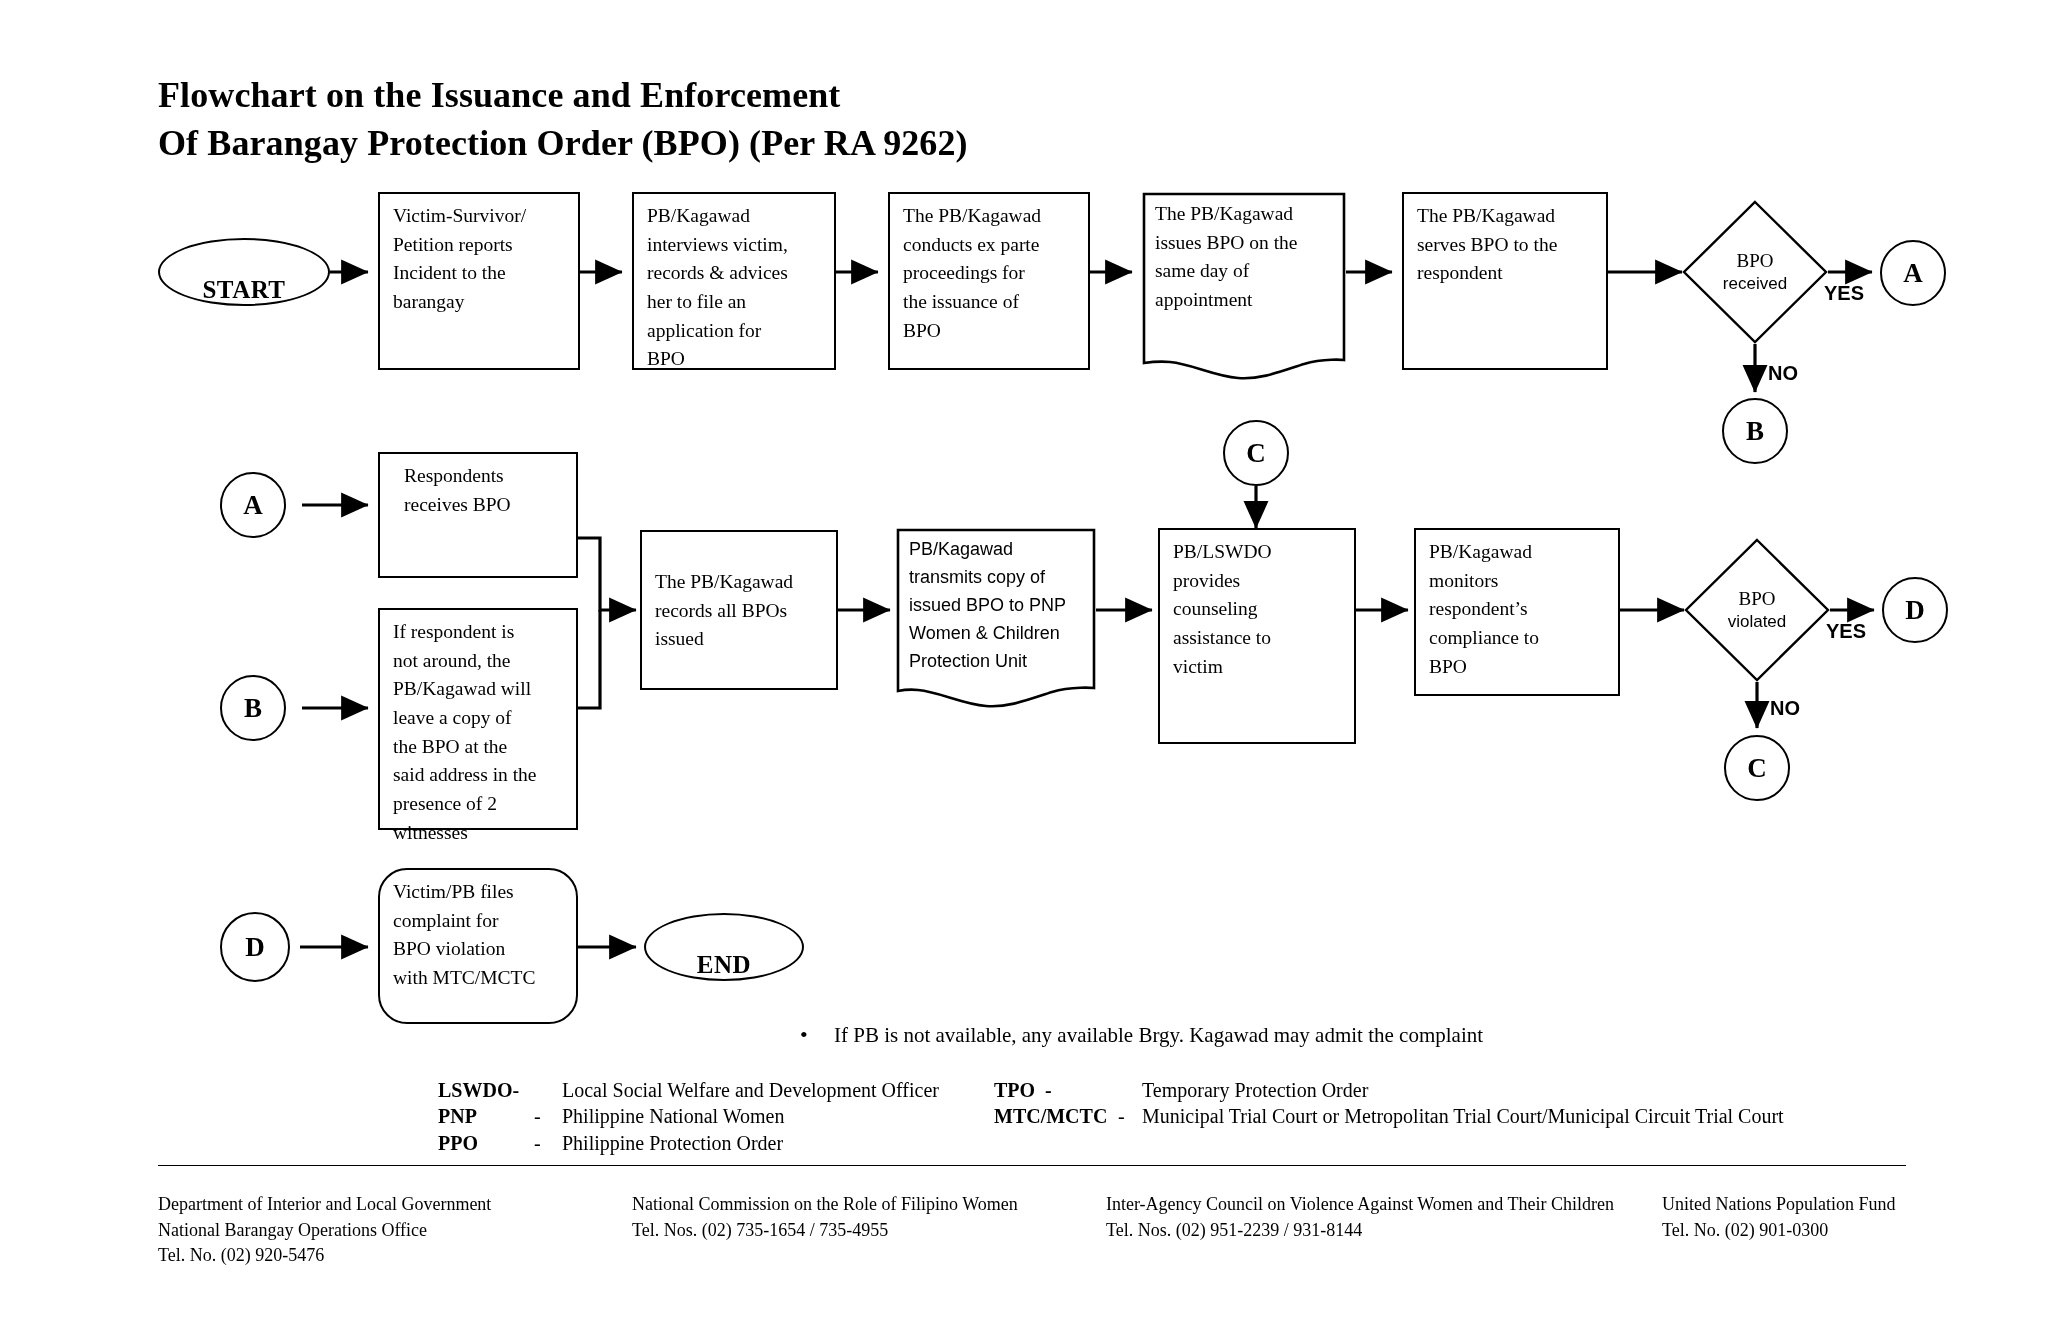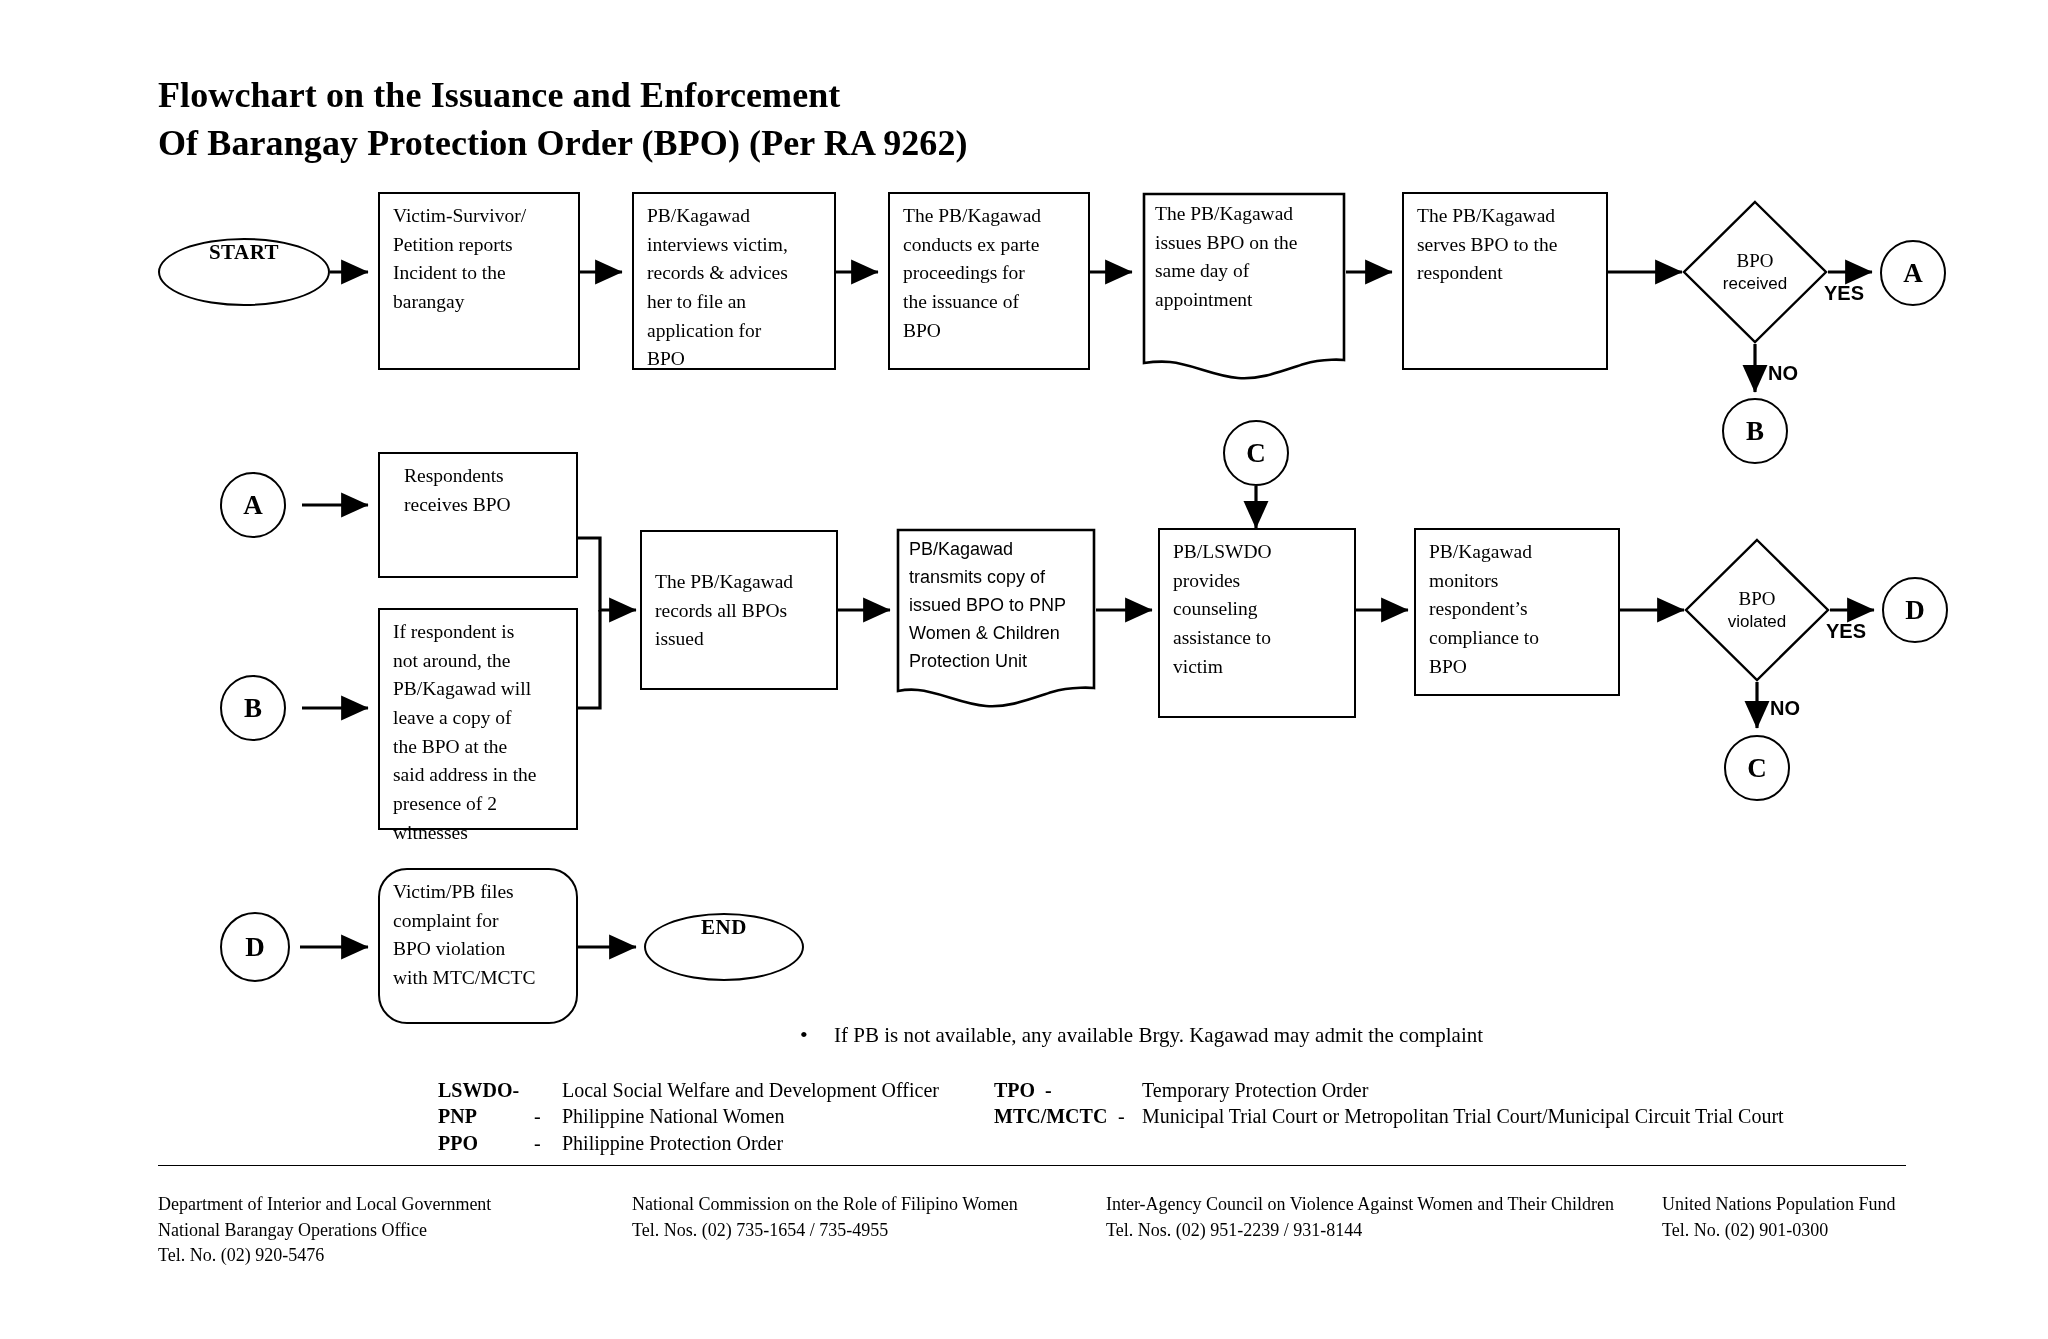--- a/index.html
+++ b/index.html
@@ -70,25 +70,25 @@
     line-height: 1.55;
   }
 
   
   .term {
     box-sizing: border-box;
     border: 2px solid #000;
     border-radius: 50%;
     background: #fff;
     display: flex;
-    align-items: flex-start;
+    align-items: flex-end;
     justify-content: center;
     font-family: "Liberation Serif", serif;
     font-weight: bold;
-    font-size: 21px;
+    font-size: 25px;
     letter-spacing: 0.5px;
   }
 
   
   .conn {
     box-sizing: border-box;
     border: 2px solid #000;
     border-radius: 50%;
     background: #fff;
     display: flex;
@@ -313,21 +313,21 @@
     <svg width="200" height="182" viewBox="0 0 200 182" xmlns="http://www.w3.org/2000/svg">
       <path d="M2,2 L198,2 L198,160 C198,160 176,158 156,164 C134,171 112,180 90,178 C66,176 44,164 22,162 C12,161 2,163 2,163 Z" fill="#fff" stroke="#000" stroke-width="2.6"></path>
     </svg>
     <div class="doctext">PB/Kagawad
 transmits copy of
 issued BPO to PNP
 Women &amp; Children
 Protection Unit</div>
   </div>
 
-  <div class="pbox abs" style="left:1158px; top:528px; width:198px; height:190px;">PB/LSWDO
+  <div class="pbox abs" style="left:1158px; top:528px; width:198px; height:216px;">PB/LSWDO
 provides
 counseling
 assistance to
 victim</div>
 
   <div class="pbox abs" style="left:1414px; top:528px; width:206px; height:168px;">PB/Kagawad
 monitors
 respondent’s
 compliance to
 BPO</div>

